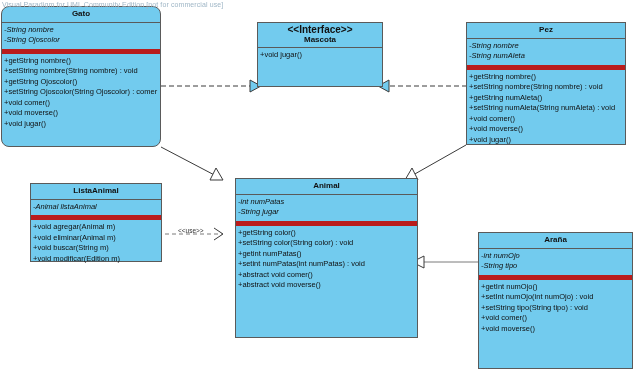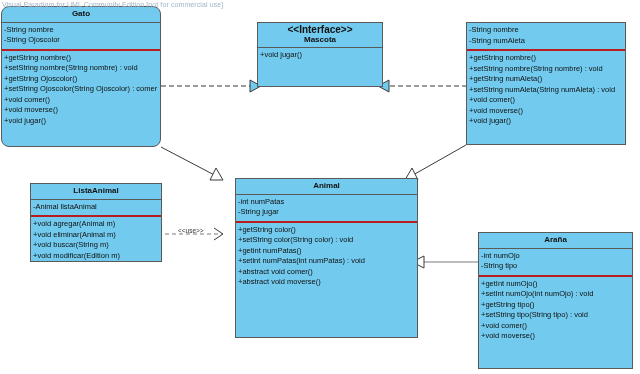--- a/index.html
+++ b/index.html
@@ -50,22 +50,23 @@
     padding: 2px 2px 3px 2px;
     line-height: 9.5px;
   }
   .uml-header .stereo {
     display: block;
     font-weight: bold;
     font-size: 10px;
   }
   .uml-attrs {
     box-sizing: border-box;
-    border-bottom: 2px solid #b91c1c;
+    border-bottom: 5px solid #b91c1c;
     padding: 2px 1px 3px 2px;
+    font-style: italic;
   }
   .uml-ops {
     box-sizing: border-box;
     padding: 2px 1px 3px 2px;
   }
   .uml-line {
     font-size: 7.5px;
     color: #101010;
     line-height: 10.5px;
     white-space: nowrap;
@@ -139,20 +140,21 @@
     <div class="uml-header">
       <span class="stereo">&lt;&lt;Interface&gt;&gt;</span>
       <span>Mascota</span>
     </div>
     <div class="uml-ops">
       <div class="uml-line">+void jugar()</div>
     </div>
   </div>
 
   <div class="uml-class" style="left:466px; top:22px; width:160px; height:123px;">
+    <div class="uml-header">Pez</div>
     <div class="uml-attrs">
       <div class="uml-line">-String nombre</div>
       <div class="uml-line">-String numAleta</div>
     </div>
     <div class="uml-ops">
       <div class="uml-line">+getString nombre()</div>
       <div class="uml-line">+setString nombre(String nombre) : void</div>
       <div class="uml-line">+getString numAleta()</div>
       <div class="uml-line">+setString numAleta(String numAleta) : void</div>
       <div class="uml-line">+void comer()</div>
@@ -192,21 +194,20 @@
 
   <div class="uml-class" style="left:478px; top:232px; width:155px; height:137px;">
     <div class="uml-header">Araña</div>
     <div class="uml-attrs">
       <div class="uml-line">-int numOjo</div>
       <div class="uml-line">-String tipo</div>
     </div>
     <div class="uml-ops">
       <div class="uml-line">+getInt numOjo()</div>
       <div class="uml-line">+setInt numOjo(int numOjo) : void</div>
-      <div class="uml-line">+getString tipo()</div>
       <div class="uml-line">+setString tipo(String tipo) : void</div>
       <div class="uml-line">+void comer()</div>
       <div class="uml-line">+void moverse()</div>
     </div>
   </div>
 
   <div class="edge-label" style="left:178px; top:227px;">&lt;&lt;use&gt;&gt;</div>
 
 </div>
 

